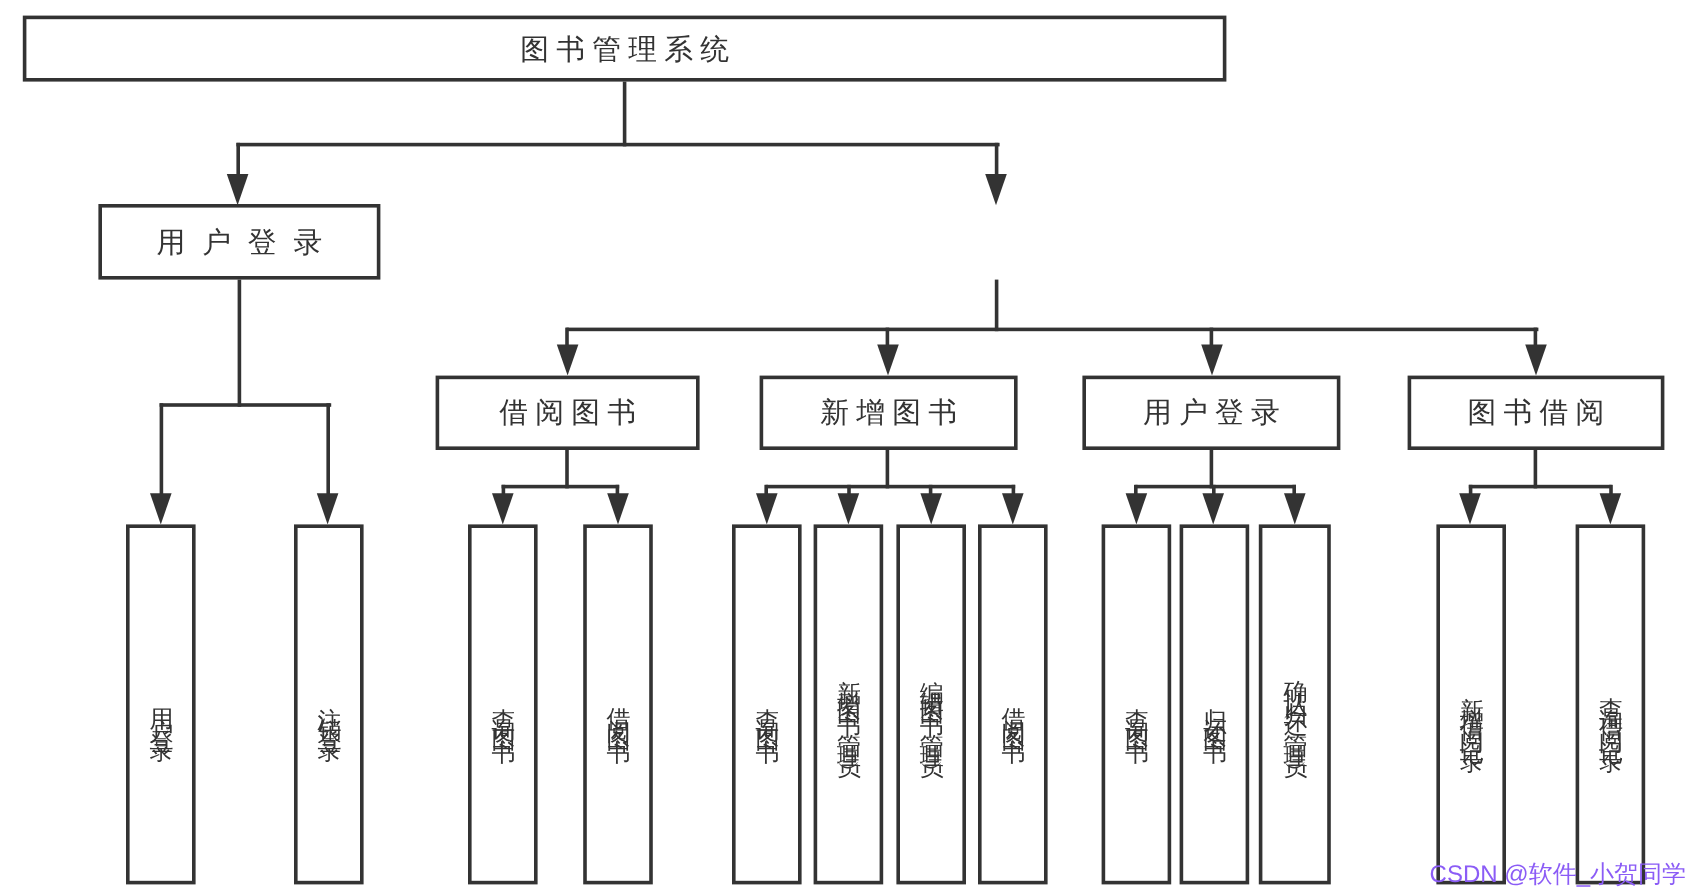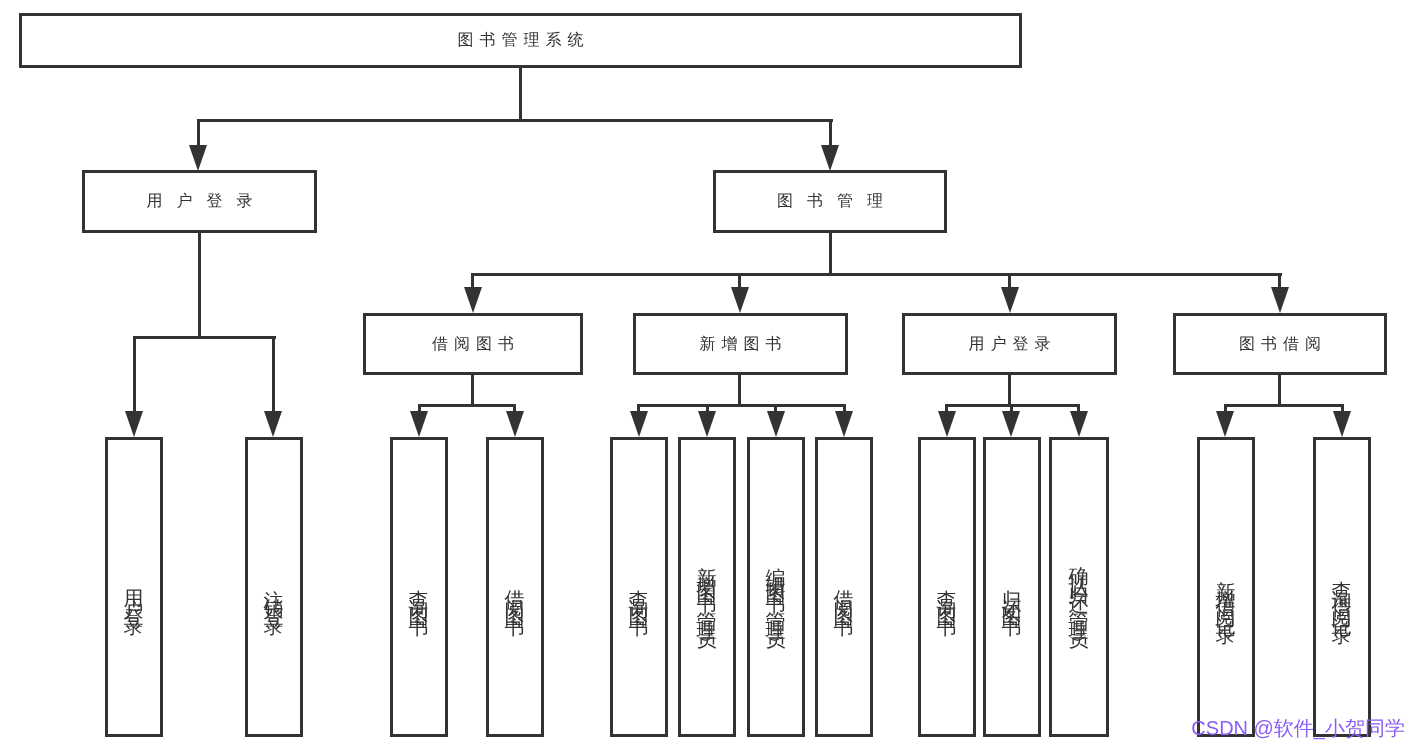--- a/index.html
+++ b/index.html
@@ -3,21 +3,21 @@
 <meta charset="utf-8">
 <style>
   html,body { margin:0; padding:0; background:#ffffff; }
   .stage {
     position:relative; width:1405px; height:747px; background:#ffffff;
     font-family:"Liberation Sans","DejaVu Sans",sans-serif; overflow:hidden;
   }
   .hbox {
     position:absolute; box-sizing:border-box; border:3px solid #333333; background:#ffffff;
     display:flex; align-items:center; justify-content:center;
-    color:#333333; font-size:16px; white-space:nowrap;
+    color:#333333; font-size:24px; white-space:nowrap;
   }
   .hbox span { display:inline-block; }
   .ls6  span { letter-spacing:6px;  margin-right:-6px; }
   .ls14 span { letter-spacing:14px; margin-right:-14px; }
   .leaf {
     position:absolute; box-sizing:border-box; border:3px solid #333333; background:#ffffff;
     top:437px; height:300px; width:58px;
     display:flex; align-items:center; justify-content:center;
     color:#333333; font-size:20px;
   }
@@ -50,23 +50,20 @@
     <div class="vl" style="left:519px; top:68px;  height:54px;"></div>
     <div class="hl" style="left:197px; top:119px; width:636px;"></div>
     <div class="vl" style="left:197px; top:119px; height:31px;"></div>
     <div class="arrow" style="left:189px; top:145px;"></div>
     <div class="vl" style="left:829px; top:119px; height:31px;"></div>
     <div class="arrow" style="left:821px; top:145px;"></div>
   </div>
 
   <div class="hbox ls14" style="left:82px; top:170px; width:235px; height:63px;">
     <span>用户登录</span>
-  </div>
-  <div class="hbox ls14" style="left:713px; top:170px; width:234px; height:63px;">
-    <span>图书管理</span>
   </div>
 
   <div>
     <div class="vl" style="left:198px; top:233px; height:106px;"></div>
     <div class="hl" style="left:133px; top:336px; width:143px;"></div>
     <div class="vl" style="left:133px; top:336px; height:79px;"></div>
     <div class="arrow" style="left:125px; top:411px;"></div>
     <div class="vl" style="left:272px; top:336px; height:79px;"></div>
     <div class="arrow" style="left:264px; top:411px;"></div>
   </div>

